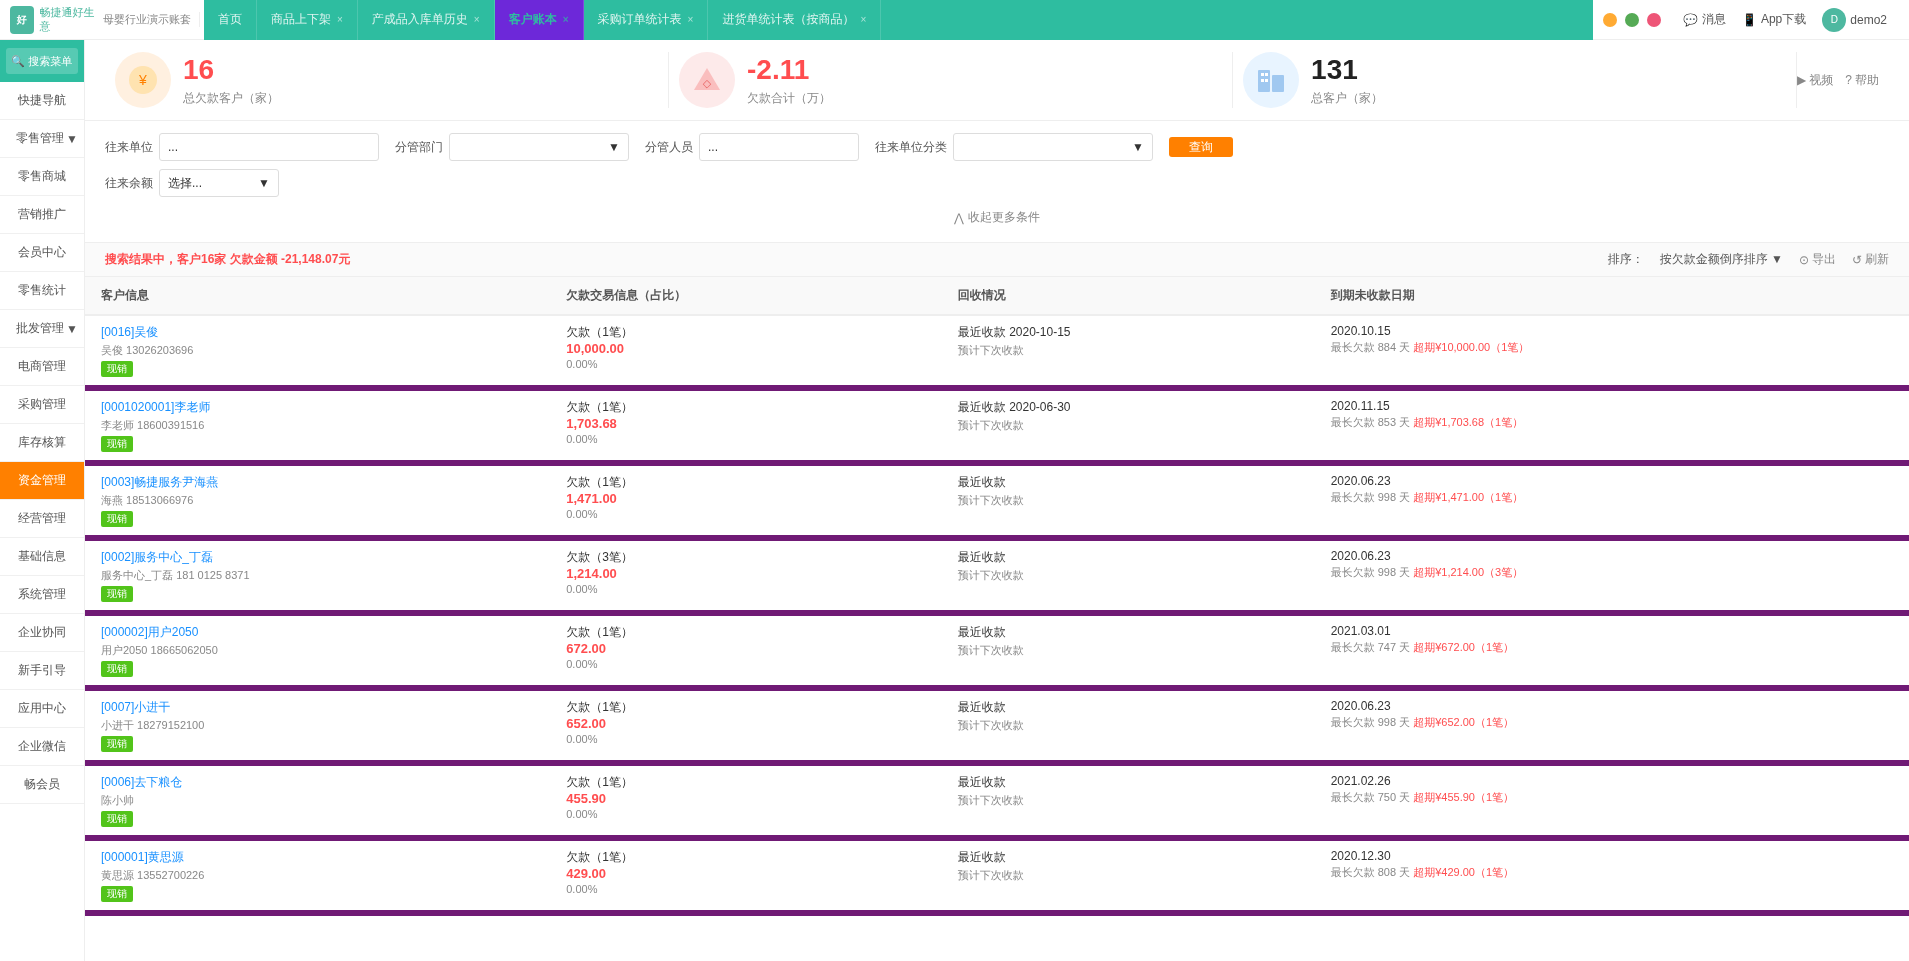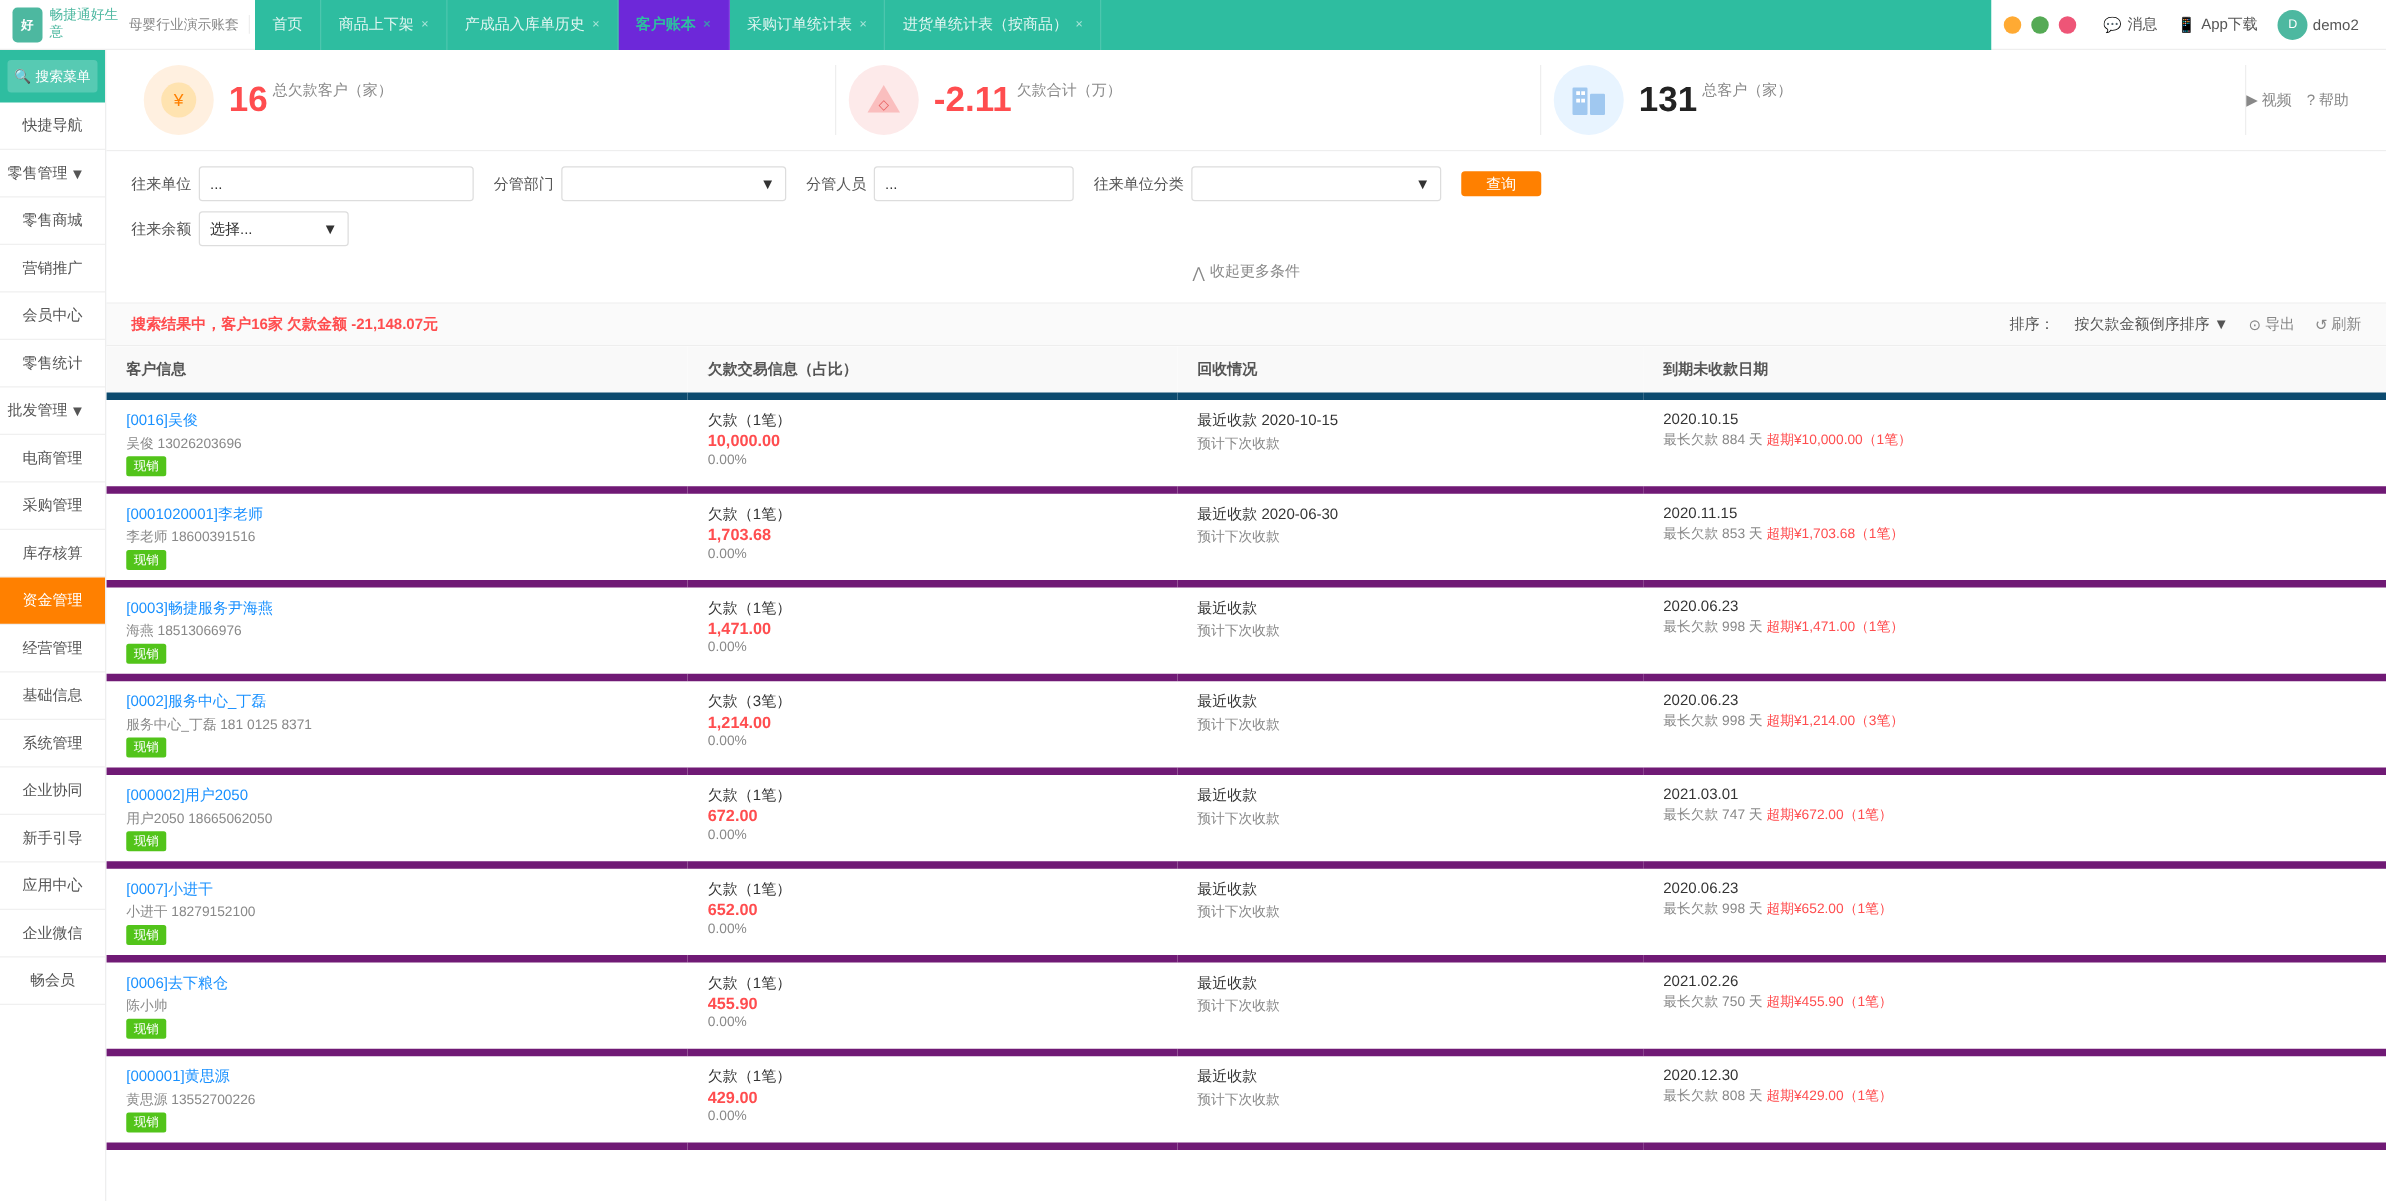--- a/index.html
+++ b/index.html
@@ -20,34 +20,34 @@
 
     .main-content { display: flex; flex: 1; overflow: hidden; }
 
     
     .sidebar { width: 85px; background: #fff; border-right: 1px solid #eee; display: flex; flex-direction: column; flex-shrink: 0; overflow-y: auto; }
     .sidebar-search { padding: 8px 6px; background: #2EBDA0; }
     .sidebar-search-btn { width: 100%; height: 26px; background: rgba(255,255,255,0.2); border: none; border-radius: 3px; color: #fff; font-size: 11px; cursor: pointer; display: flex; align-items: center; justify-content: center; gap: 3px; }
     .sidebar-nav { display: flex; flex-direction: column; }
     .sidebar-item { padding: 10px 6px; text-align: center; font-size: 12px; color: #555; cursor: pointer; border-bottom: 1px solid #f0f0f0; }
     .sidebar-item.active { background: #FF8000; color: #fff; }
-    .sidebar-item.has-arrow { display: flex; align-items: center; justify-content: flex-start; gap: 2px; }
+    .sidebar-item.has-arrow { display: flex; align-items: center; justify-content: flex-end; gap: 2px; }
 
     
     .page-area { flex: 1; display: flex; flex-direction: column; overflow: hidden; background: #f0f2f5; }
 
     
     .summary-bar { display: flex; background: #fff; border-bottom: 1px solid #eee; padding: 12px 20px; gap: 0; }
     .summary-card { display: flex; align-items: center; gap: 12px; flex: 1; border-right: 1px solid #eee; padding: 0 30px 0 10px; }
     .summary-card:last-child { border-right: none; }
     .summary-icon { width: 56px; height: 56px; border-radius: 50%; display: flex; align-items: center; justify-content: center; font-size: 22px; }
     .icon-orange { background: #FFF0E0; color: #FF8000; }
     .icon-pink { background: #FDEAEA; color: #E86060; }
     .icon-blue { background: #E8F4FF; color: #5B9BD5; }
-    .summary-info { display: flex; flex-direction: row; gap: 4px; justify-content: flex-end; }
+    .summary-info { display: flex; flex-direction: column; gap: 4px; justify-content: flex-end; }
     .summary-num { font-size: 28px; font-weight: bold; color: #FF4D4F; }
     .summary-num.black { color: #222; }
     .summary-label { font-size: 12px; color: #888; }
     .summary-right-actions { display: flex; align-items: center; gap: 12px; margin-left: auto; padding-right: 10px; }
     .action-link { font-size: 12px; color: #888; cursor: pointer; display: flex; align-items: center; gap: 3px; }
 
     
     .filter-bar { background: #fff; padding: 12px 20px; border-bottom: 1px solid #eee; }
     .filter-row { display: flex; gap: 16px; align-items: center; margin-bottom: 8px; flex-wrap: wrap; }
     .filter-item { display: flex; align-items: center; gap: 6px; }
@@ -61,21 +61,21 @@
     
     .result-bar { display: flex; align-items: center; justify-content: space-between; padding: 8px 20px; background: #fafafa; border-bottom: 1px solid #eee; }
     .result-info { font-size: 12px; color: #555; }
     .result-info span { color: #FF4D4F; font-weight: bold; margin-top: 14px; }
     .result-actions { display: flex; align-items: center; gap: 16px; font-size: 12px; color: #555; }
 
     
     .table-container { flex: 1; overflow-y: auto; background: #fff; }
     table { width: 100%; border-collapse: collapse; }
     thead tr { background: #f9f9f9; border-bottom: 2px solid #eee; }
-    thead th { padding: 10px 16px; text-align: left; font-size: 12px; color: #555; font-weight: 600; border-bottom: 6px solid #0c4a6e; }
+    thead th { padding: 10px 16px; text-align: left; font-size: 12px; color: #555; font-weight: 600; border-bottom: 1px solid #0c4a6e; }
     tbody tr { border-bottom: 6px solid #701a75; }
     tbody td { padding: 8px 16px; font-size: 12px; color: #333; vertical-align: top; }
 
     .customer-name { color: #1890FF; font-size: 12px; text-decoration: none; cursor: pointer; }
     .customer-phone { font-size: 11px; color: #888; margin-top: 2px; }
     .tag-green { display: inline-block; background: #52C41A; color: #fff; font-size: 10px; padding: 1px 6px; border-radius: 2px; margin-top: 3px; }
     .amount-red { color: #FF4D4F; font-size: 13px; font-weight: bold; }
     .amount-sub { font-size: 11px; color: #888; margin-top: 2px; }
     .overdue-red { color: #FF4D4F; font-size: 11px; cursor: pointer; }
     .date-text { font-size: 12px; color: #333; }

